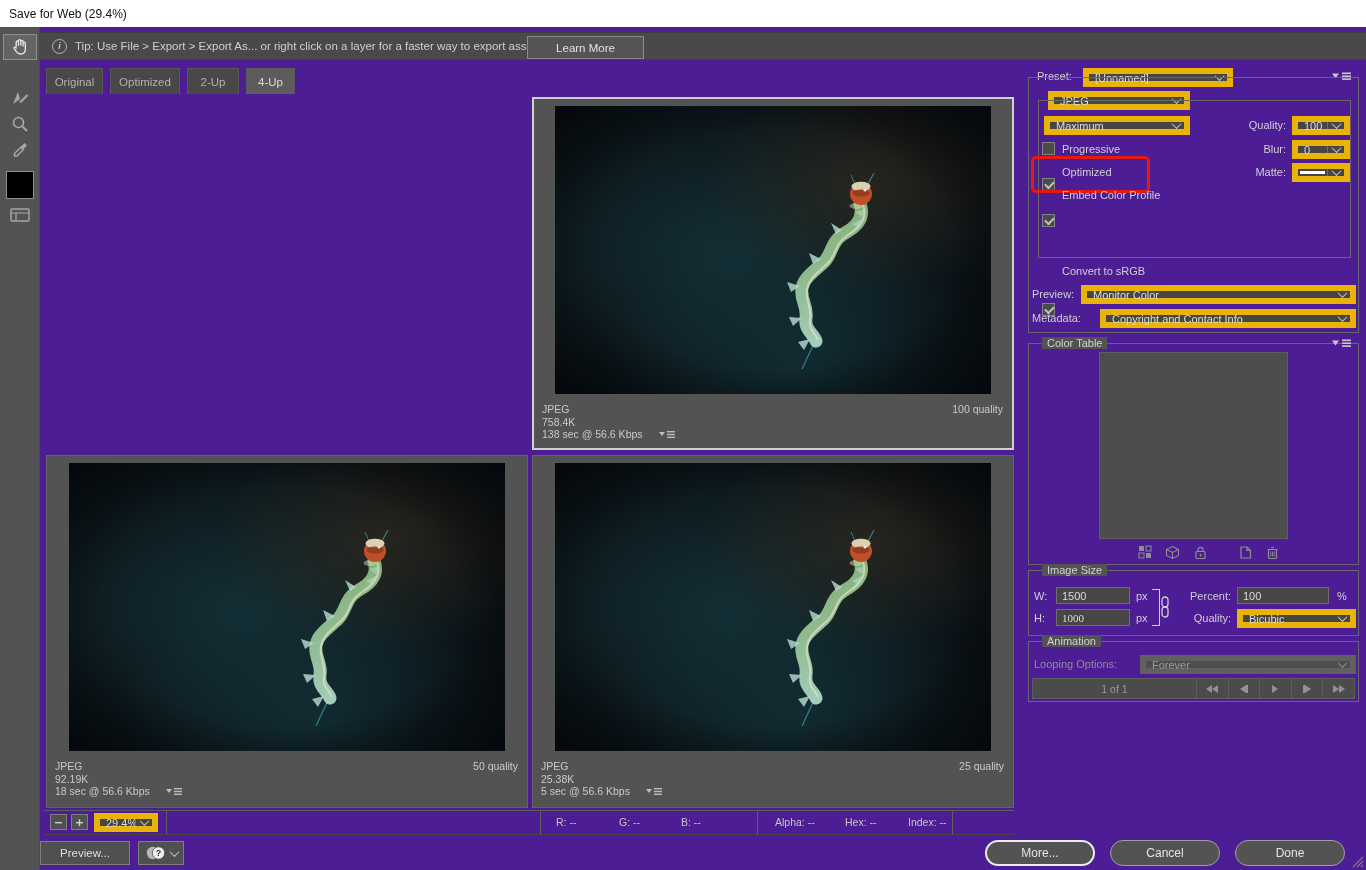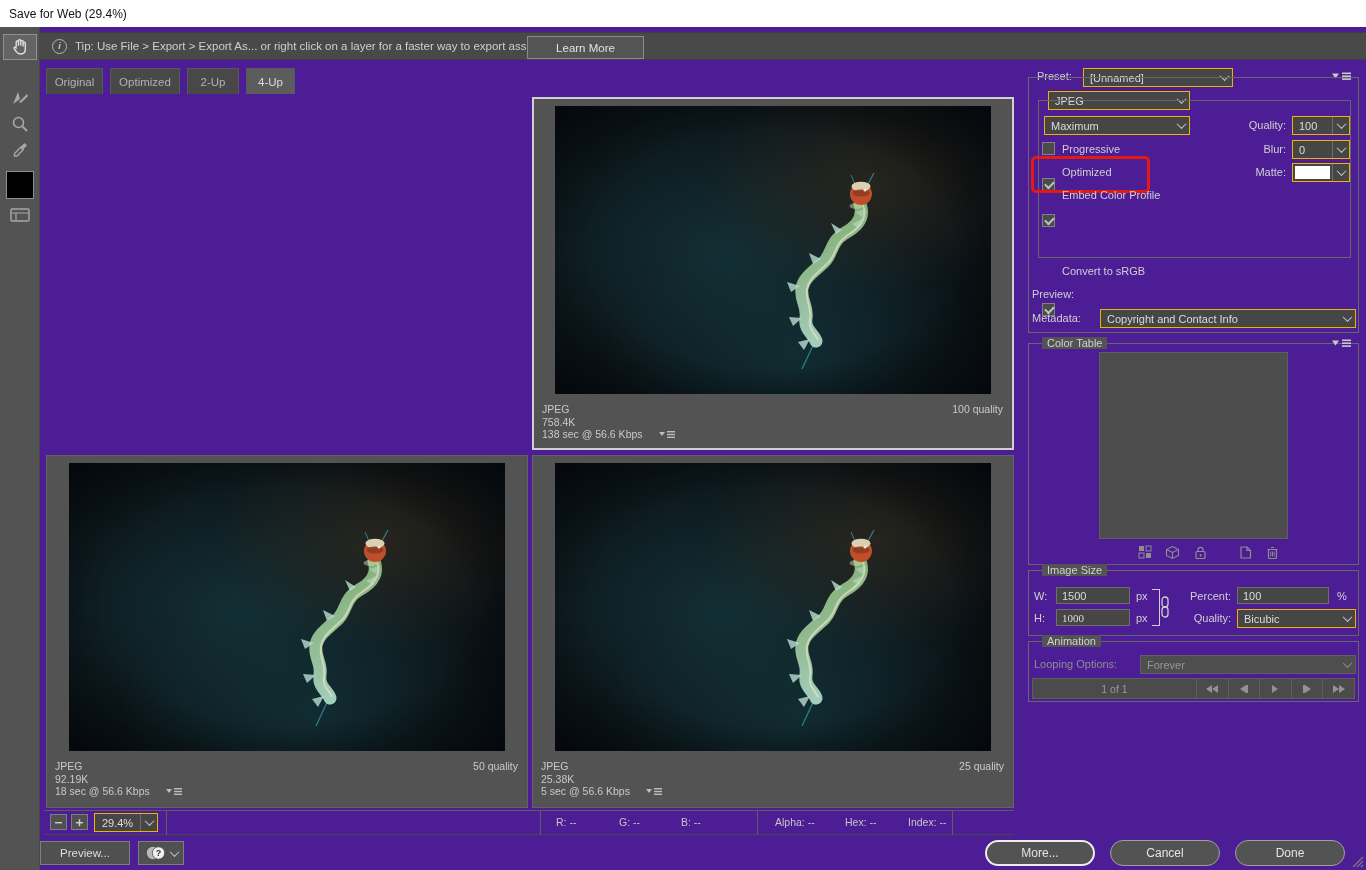--- a/index.html
+++ b/index.html
@@ -25,21 +25,21 @@
   .pane{position:absolute;width:482px;height:353px;border:1px solid #636363;box-sizing:border-box;background:#535353}
   .pane.selected{border:2px solid #d0d0d0}
   .imgwrap{position:absolute;left:50%;transform:translateX(-50%);top:7px;width:436px;height:288px;background:#0a0f13}
   svg.img{display:block;width:100%;height:100%}
   .cap{position:absolute;left:0;right:0;top:299px;bottom:0;padding:5px 8px 0 8px;font-size:10.5px;line-height:12.5px;color:#c9c9c9}
   .cap .q{position:absolute;right:9px;top:5px}
   .cap .row3{display:flex;align-items:center;gap:16px}
   .lbl{font-size:11px;color:#d0d0d0;white-space:nowrap}
   .lbl.dim{color:#8f8f8f}
   .rlbl{text-align:right}
-  .sel{display:flex;align-items:center;background:#464646;border:1px solid #eab308;height:19px;
+  .sel{display:flex;align-items:center;background:#464646;border:6px solid #eab308;height:19px;
        box-sizing:border-box;font-size:11px;color:#dcdcdc}
   .sel .txt{flex:1;padding:0 6px;white-space:nowrap;overflow:hidden}
   .sel .chevcell{width:16px;align-self:stretch;display:flex;align-items:center;justify-content:center}
   .sel .chevcell.bordered{border-left:1px solid #6d6d6d}
   .chevron{display:block;width:6px;height:6px;border-left:1.5px solid #c6c6c6;border-bottom:1.5px solid #c6c6c6;
            transform:rotate(-45deg) translate(1px,-1px)}
   .sel.dis{background:#4e4e4e;border-color:#606060;color:#979797}
   .cb{width:13px;height:13px;background:#4b4b4b;border:1px solid #828282;box-sizing:border-box;position:relative;flex:none}
   .cb.checked::after{content:"";position:absolute;left:2px;top:2px;width:7px;height:4px;
                      border-left:2px solid #c4c4c4;border-bottom:2px solid #c4c4c4;transform:rotate(-45deg)}
@@ -300,20 +300,26 @@
       </span>
   </div>
 
   <div class="cb abs checked" style="left:1042px;top:188px"></div>
   <div class="abs lbl" style="left:1062px;top:189px">Embed Color Profile</div>
 
   <div class="cb abs checked" style="left:1042px;top:264px"></div>
   <div class="abs lbl" style="left:1062px;top:265px">Convert to sRGB</div>
 
   <div class="abs lbl" style="left:1032px;top:288px">Preview:</div>
+  <div class="sel abs" style="left:1081px;top:285px;width:275px">
+    <span class="txt">Monitor Color</span>
+    <span class="chevcell">
+        <i class="chevron"></i>
+      </span>
+  </div>
   <div class="abs lbl" style="left:1032px;top:312px">Metadata:</div>
   <div class="sel abs" style="left:1100px;top:309px;width:256px">
     <span class="txt">Copyright and Contact Info</span>
     <span class="chevcell">
         <i class="chevron"></i>
       </span>
   </div>
 
   <div class="group" style="left:1028px;top:343px;width:331px;height:222px"></div>
   <div class="gtitle" style="left:1042px;top:337px">Color Table</div>

